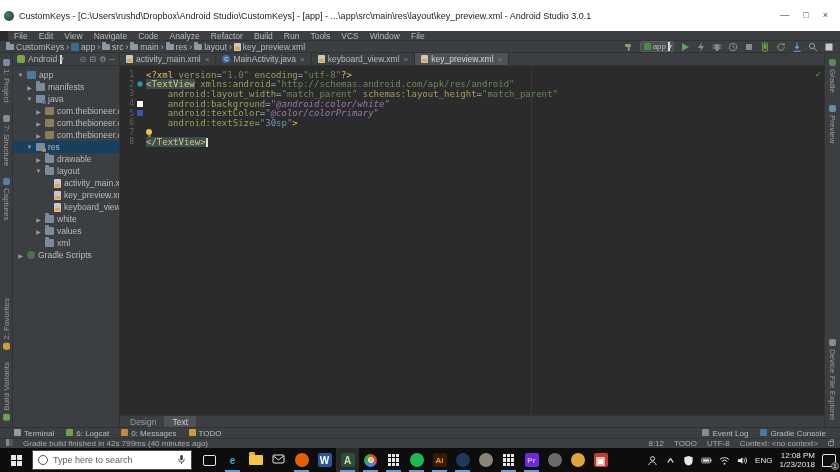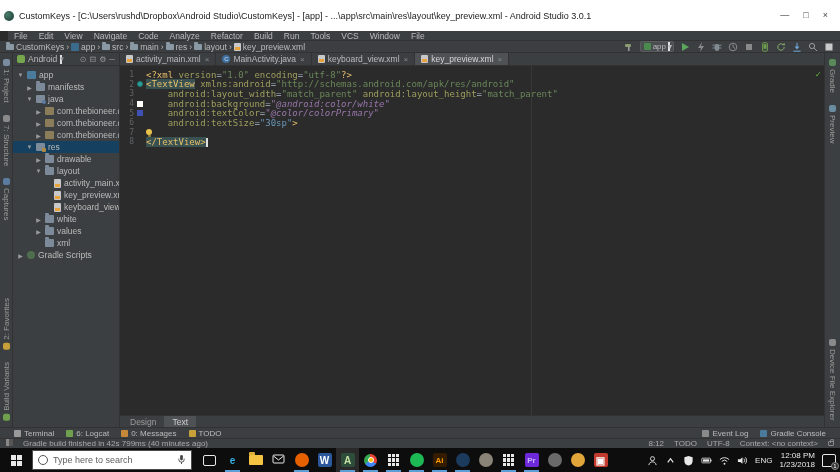--- a/index.html
+++ b/index.html
@@ -104,21 +104,21 @@
   .bulb { display:inline-block; width:6px; height:6px; border-radius:50%; background:#e8c34c; position:relative; margin-right:2px; }
   .bulb:after { content:""; position:absolute; left:1.5px; bottom:-2px; width:3px; height:2px; background:#8a7a3a; }
 
   .design-tabs { height:12px; background:#3c3f41; border-top:1px solid #323232; display:flex; align-items:stretch; padding-left:2px; flex:0 0 auto; }
   .dtab { display:flex; align-items:center; padding:0 8px; font-size:8.5px; color:#9a9a9a; }
   .dtab.active { background:#4e5254; color:#d0d0d0; }
 
   
   .twbar { height:11px; background:#3c3f41; border-top:1px solid #323232; display:flex; align-items:center;
     gap:12px; padding:0 14px; font-size:8px; color:#bbbbbb; flex:0 0 auto; }
-  .tw-item { display:flex; align-items:center; gap:3px; white-space:nowrap; }
+  .tw-item { display:flex; align-items:flex-start; gap:3px; white-space:nowrap; }
   .tw-ic { width:7px; height:7px; border-radius:1px; display:inline-block; }
 
   
   .statusbar { height:10px; background:#3c3f41; border-top:1px solid #323232; display:flex; align-items:flex-start;
     padding:0 6px; gap:10px; font-size:8px; color:#a9a9a9; flex:0 0 auto; }
   .sb-grid { width:7px; height:7px; background:linear-gradient(#888,#888) left/3px 100% no-repeat, linear-gradient(#555,#555); }
   .sb-right { margin-left:auto; display:flex; gap:10px; align-items:center; }
   .sb-lock { width:6px; height:5px; border:1px solid #8a8a8a; border-radius:1px; position:relative; }
   .sb-lock:before { content:""; position:absolute; top:-3px; left:1px; width:2px; height:3px; border:1px solid #8a8a8a; border-bottom:none; border-radius:2px 2px 0 0; }
 
@@ -452,21 +452,21 @@
           <div class="code-line">
             <span class="ln">2</span>
             <span class="mark">
               <span class="m-circle"></span>
             </span>
             <span class="code-text"><span class="c-tag hl">&lt;TextView</span><span class="c-plain"> </span><span class="c-attr">xmlns:android</span><span class="c-plain">=</span><span class="c-string">"http://schemas.android.com/apk/res/android"</span></span>
           </div>
           <div class="code-line">
             <span class="ln">3</span>
             <span class="mark"></span>
-            <span class="code-text"><span class="c-plain">    </span><span class="c-attr">android:layout_width</span><span class="c-plain">=</span><span class="c-string">"match_parent"</span><span class="c-plain"> </span><span class="c-attr">android:layout_height</span><span class="c-plain">=</span><span class="c-string">"match_parent"</span></span>
+            <span class="code-text"><span class="c-plain">    </span><span class="c-attr">android:layout_width</span><span class="c-plain">=</span><span class="c-string">"match_parent"</span><span class="c-plain"> </span><span class="c-attr">schemas:layout_height</span><span class="c-plain">=</span><span class="c-string">"match_parent"</span></span>
           </div>
           <div class="code-line">
             <span class="ln">4</span>
             <span class="mark">
               <span class="m-white"></span>
             </span>
             <span class="code-text"><span class="c-plain">    </span><span class="c-attr">android:background</span><span class="c-plain">=</span><span class="c-resource">"@android:color/white"</span></span>
           </div>
           <div class="code-line">
             <span class="ln">5</span>

